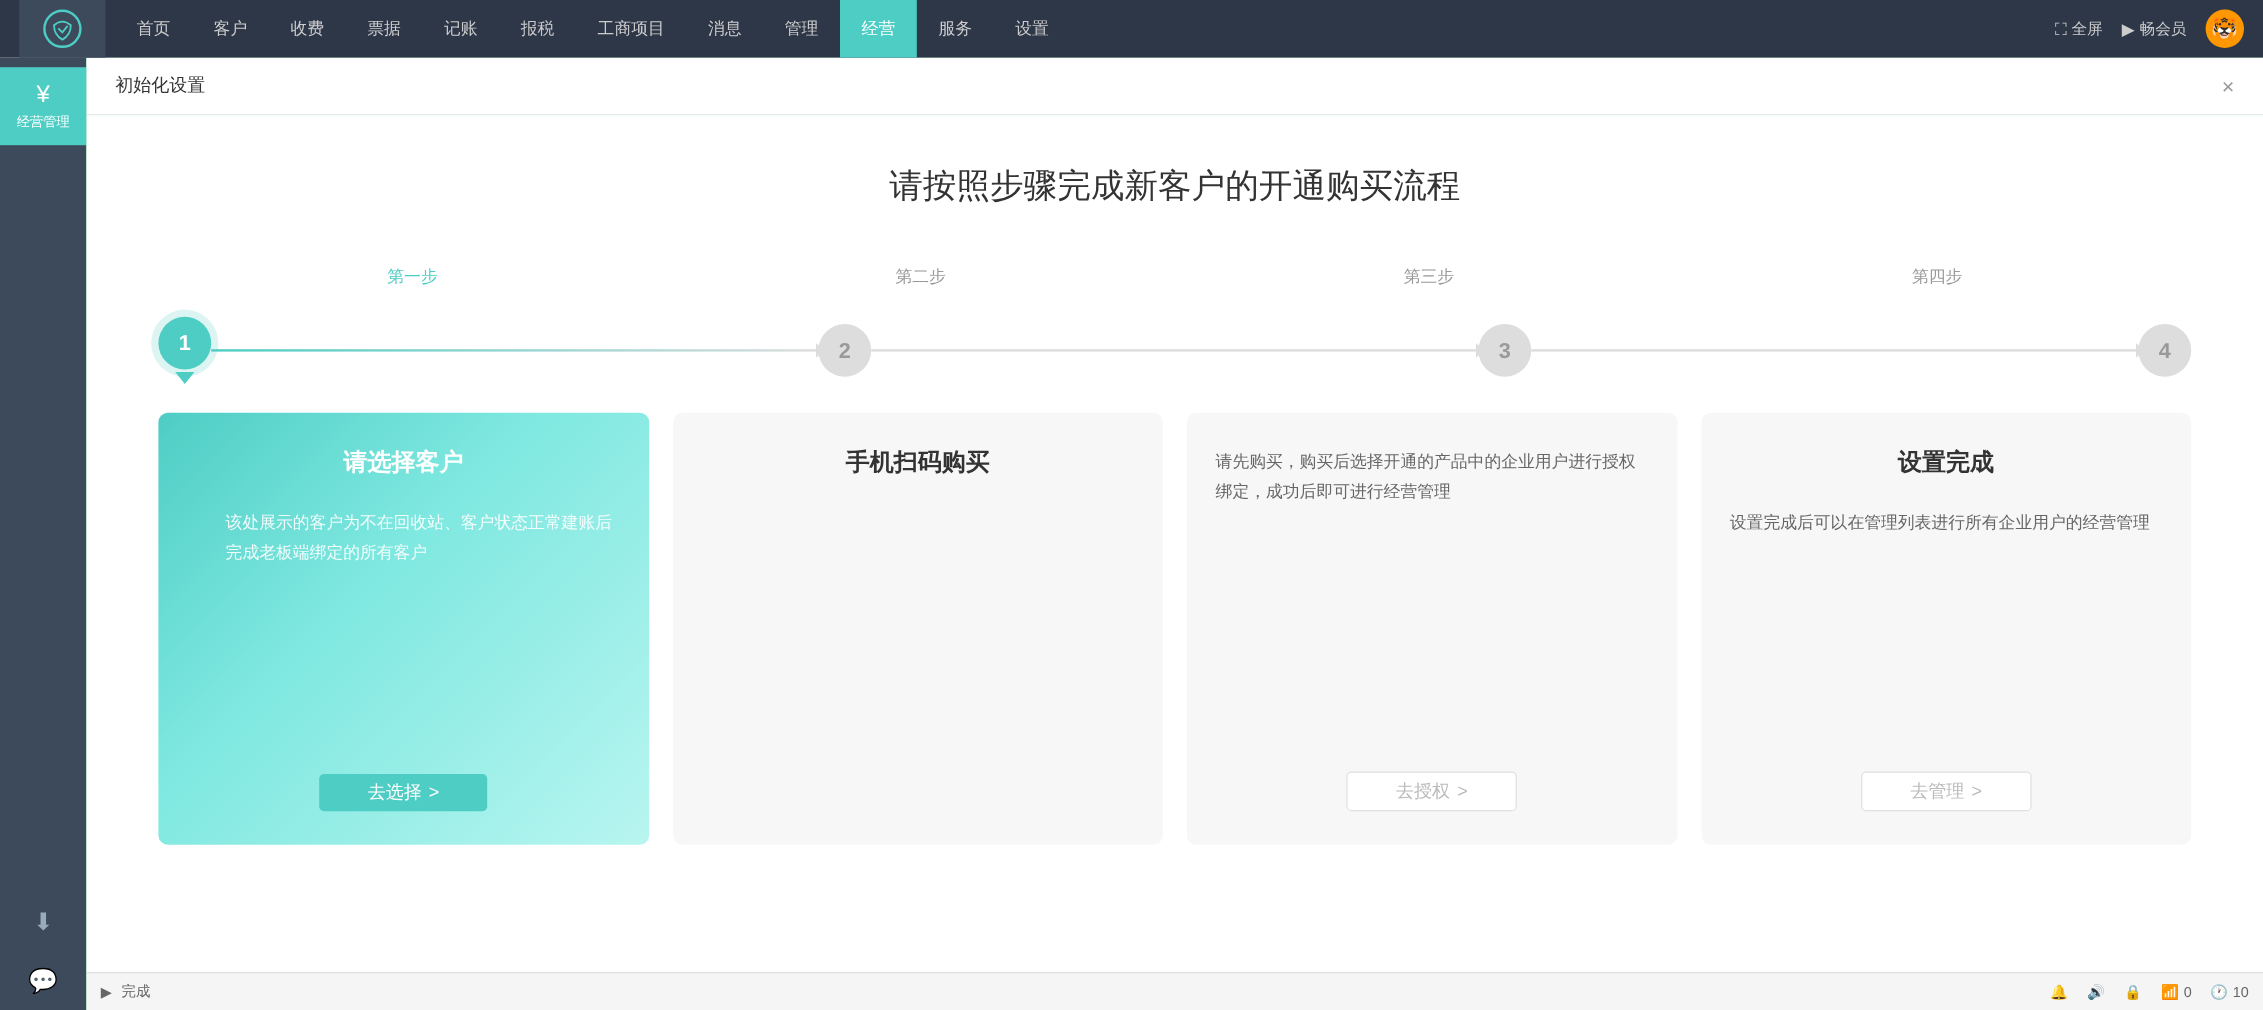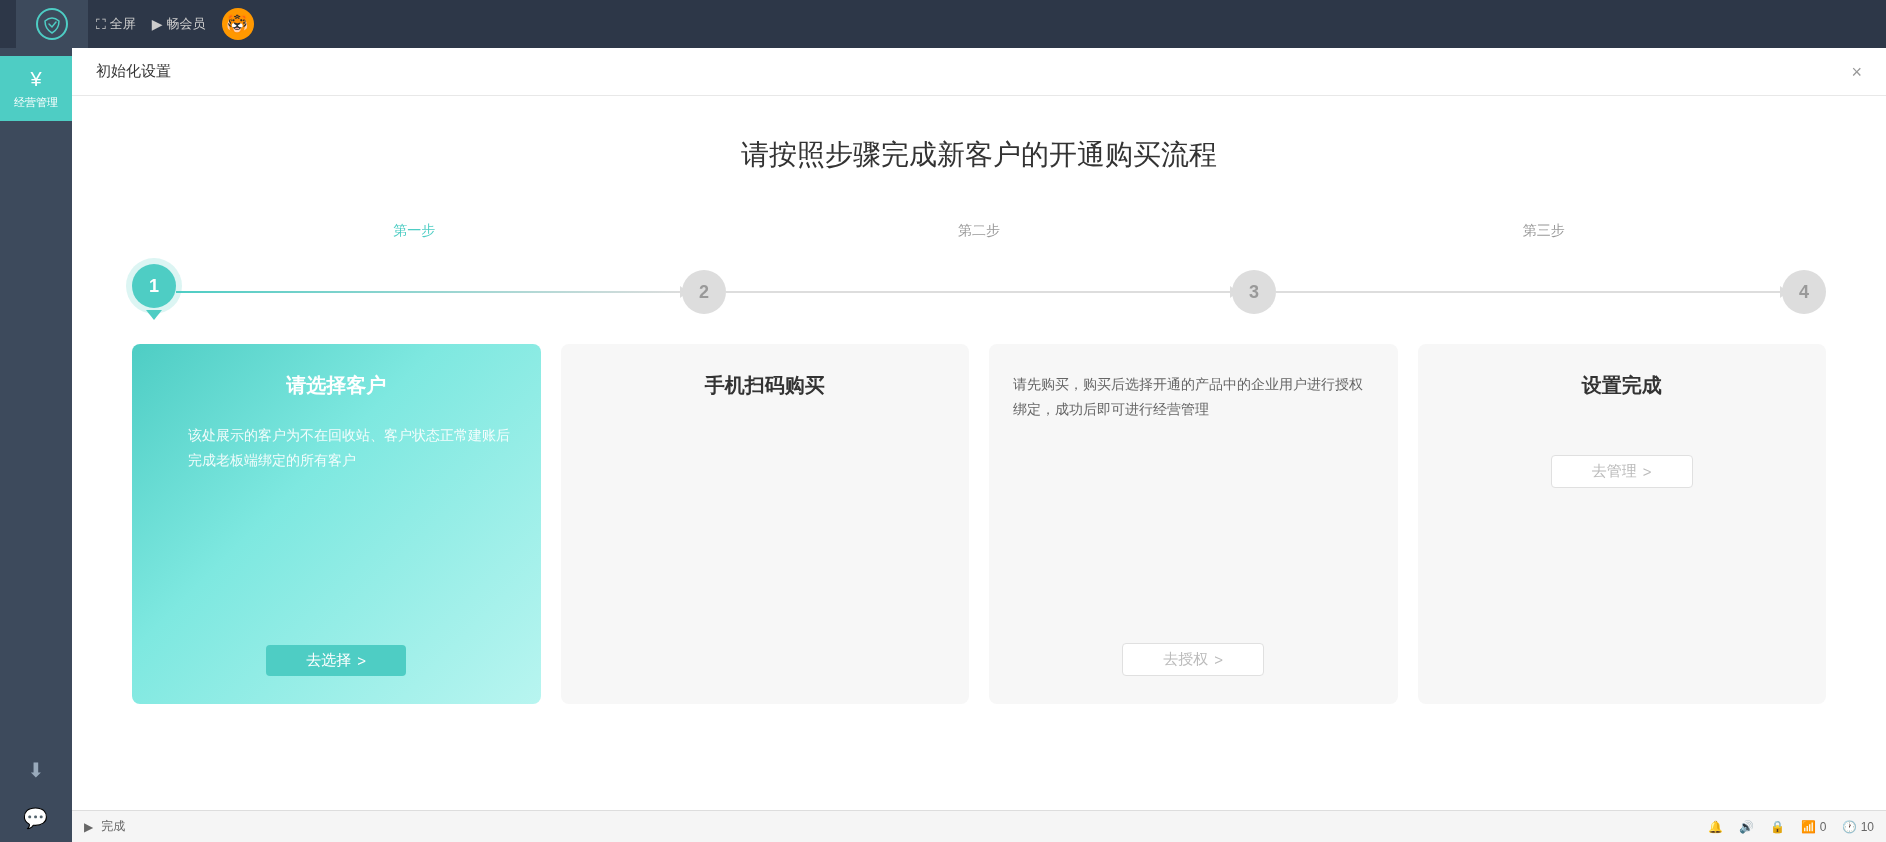--- a/index.html
+++ b/index.html
@@ -341,20 +341,34 @@
 
 <div class="top-nav">
   <div class="top-nav-logo">
     <div class="logo-icon">
       <svg width="22" height="22" viewBox="0 0 22 22" fill="none">
         <path d="M4 8 Q11 2 18 8 Q18 16 11 20 Q4 16 4 8Z" stroke="#4ecdc4" stroke-width="1.5" fill="none"></path>
         <path d="M8 11 L11 14 L15 9" stroke="#4ecdc4" stroke-width="1.5" fill="none" stroke-linecap="round"></path>
       </svg>
     </div>
   </div>
+  <div class="nav-items">
+    <div class="nav-item">首页</div>
+    <div class="nav-item">客户</div>
+    <div class="nav-item">收费</div>
+    <div class="nav-item">票据</div>
+    <div class="nav-item">记账</div>
+    <div class="nav-item">报税</div>
+    <div class="nav-item">工商项目</div>
+    <div class="nav-item">消息</div>
+    <div class="nav-item">管理</div>
+    <div class="nav-item active">经营</div>
+    <div class="nav-item">服务</div>
+    <div class="nav-item">设置</div>
+  </div>
   <div class="nav-right">
     <div class="nav-right-item">
       <span style="font-size:14px;">⛶</span>
       <span>全屏</span>
     </div>
     <div class="nav-right-item">
       <span style="font-size:14px;">▶</span>
       <span>畅会员</span>
     </div>
     <div class="nav-avatar">🐯</div>
@@ -390,20 +404,23 @@
 
       <div class="steps-row">
         <div class="step-col">
           <span class="step-label active">第一步</span>
         </div>
         <div class="step-col">
           <span class="step-label">第二步</span>
         </div>
         <div class="step-col">
           <span class="step-label">第三步</span>
+        </div>
+        <div class="step-col">
+          <span class="step-label">第四步</span>
         </div>
       </div>
 
       <div class="timeline-row">
 
         <div class="step-indicator-wrap">
           <div class="step-circle active">
             <span>1</span>
           </div>
           <div class="step-diamond"></div>
@@ -462,20 +479,21 @@
           <div class="card-action">
             <button class="action-btn disabled">
               <span>去授权</span>
               <span>&gt;</span>
             </button>
           </div>
         </div>
 
         <div class="step-card inactive-card">
           <div class="card-title">设置完成</div>
+          <div class="card-desc">设置完成后可以在管理列表进行所有企业用户的经营管理</div>
           <div class="card-action">
             <button class="action-btn disabled">
               <span>去管理</span>
               <span>&gt;</span>
             </button>
           </div>
         </div>
       </div>
     </div>
 

